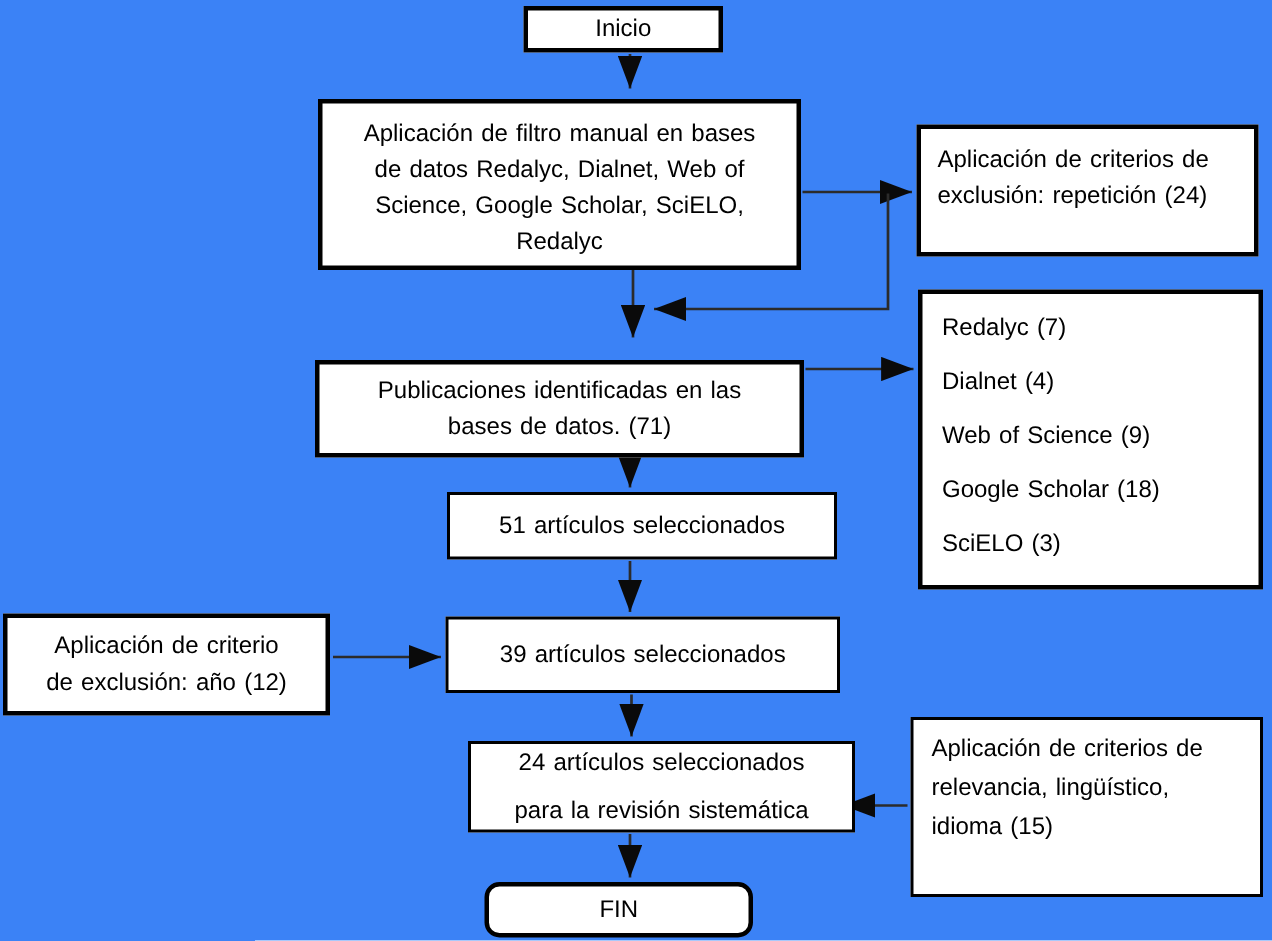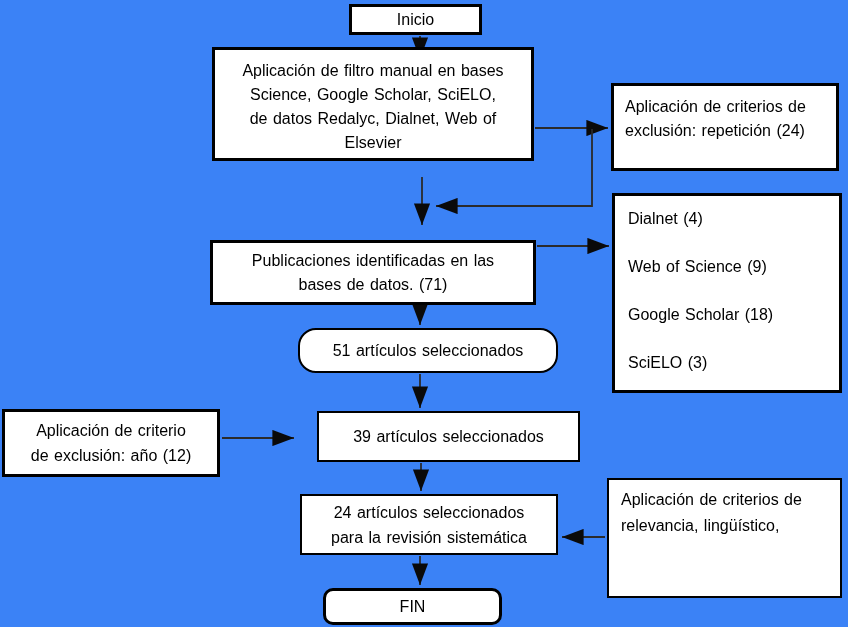--- a/index.html
+++ b/index.html
@@ -41,30 +41,30 @@
   }
   .top-stack {
     display: flex;
     flex-direction: column;
     align-items: flex-start;
     text-align: center;
   }
   .line { white-space: nowrap; }
 
   #inicio        { left: 349px; top: 4px;   width: 133px; height: 31px; }
-  #filtro        { left: 212px; top: 47px;  width: 322px; height: 114px; padding-top: 5px; }
+  #filtro        { left: 212px; top: 66px;  width: 322px; height: 114px; padding-top: 5px; }
   #repeticion    { left: 611px; top: 83px;  width: 228px; height: 88px;  padding: 9px 4px 0 11px; }
   #publicaciones { left: 210px; top: 228px; width: 326px; height: 65px; margin-top: 12px; }
   #databases     { left: 612px; top: 193px; width: 230px; height: 200px;
                    display: flex; flex-direction: column; justify-content: space-between;
                    padding: 11px 4px 15px 13px; }
-  #sel51         { left: 298px; top: 328px; width: 260px; height: 45px; border-radius: 18px; }
+  #sel51         { left: 298px; top: 328px; width: 260px; height: 45px; }
   #excl-anio     { left: 2px;   top: 409px; width: 218px; height: 68px; line-height: 25px; align-items: center; }
-  #sel39         { left: 297px; top: 411px; width: 263px; height: 51px; margin-left: 20px; }
-  #sel24         { left: 300px; top: 494px; width: 258px; height: 61px; line-height: 25px; }
+  #sel39         { left: 297px; top: 411px; width: 263px; height: 51px; }
+  #sel24         { left: 312px; top: 494px; width: 258px; height: 61px; line-height: 25px; justify-content: space-between; }
   #excl-tematico { left: 607px; top: 478px; width: 235px; height: 120px;
                    padding: 7px 2px 0 12px; line-height: 26px; }
   #fin           { left: 323px; top: 588px; width: 179px; height: 37px; border-radius: 10px; }
 
   .arrow {
     stroke: #2b2b2b;
     stroke-width: 1.8;
     fill: none;
   }
 </style>
@@ -91,36 +91,37 @@
     <line class="arrow" x1="605" y1="537" x2="562" y2="537" marker-end="url(#ah)"></line>
     <line class="arrow" x1="420" y1="556" x2="420" y2="585" marker-end="url(#ah)"></line>
   </svg>
 
   <div id="inicio" class="box center-stack">
     <div class="line">Inicio</div>
   </div>
 
   <div id="filtro" class="box center-stack">
     <div class="line">Aplicación de filtro manual en bases</div>
+    <div class="line">de datos Redalyc, Dialnet, Web of</div>
     <div class="line">Science, Google Scholar, SciELO,</div>
-    <div class="line">de datos Redalyc, Dialnet, Web of</div>
-    <div class="line">Elsevier</div>
+    <div class="line">Redalyc</div>
   </div>
 
   <div id="repeticion" class="box top-stack">
     <div class="line">Aplicación de criterios de</div>
     <div class="line">exclusión: repetición (24)</div>
   </div>
 
   <div id="publicaciones" class="box center-stack">
     <div class="line">Publicaciones identificadas en las</div>
     <div class="line">bases de datos. (71)</div>
   </div>
 
   <div id="databases" class="box">
+    <div class="line">Redalyc (7)</div>
     <div class="line">Dialnet (4)</div>
     <div class="line">Web of Science (9)</div>
     <div class="line">Google Scholar (18)</div>
     <div class="line">SciELO (3)</div>
   </div>
 
   <div id="sel51" class="box thin center-stack">
     <div class="line">51 artículos seleccionados</div>
   </div>
 
@@ -134,19 +135,20 @@
   </div>
 
   <div id="sel24" class="box thin center-stack">
     <div class="line">24 artículos seleccionados</div>
     <div class="line">para la revisión sistemática</div>
   </div>
 
   <div id="excl-tematico" class="box thin top-stack">
     <div class="line">Aplicación de criterios de</div>
     <div class="line">relevancia, lingüístico,</div>
+    <div class="line">idioma (15)</div>
   </div>
 
   <div id="fin" class="box center-stack">
     <div class="line">FIN</div>
   </div>
 
 </div>
 
 </body></html>

